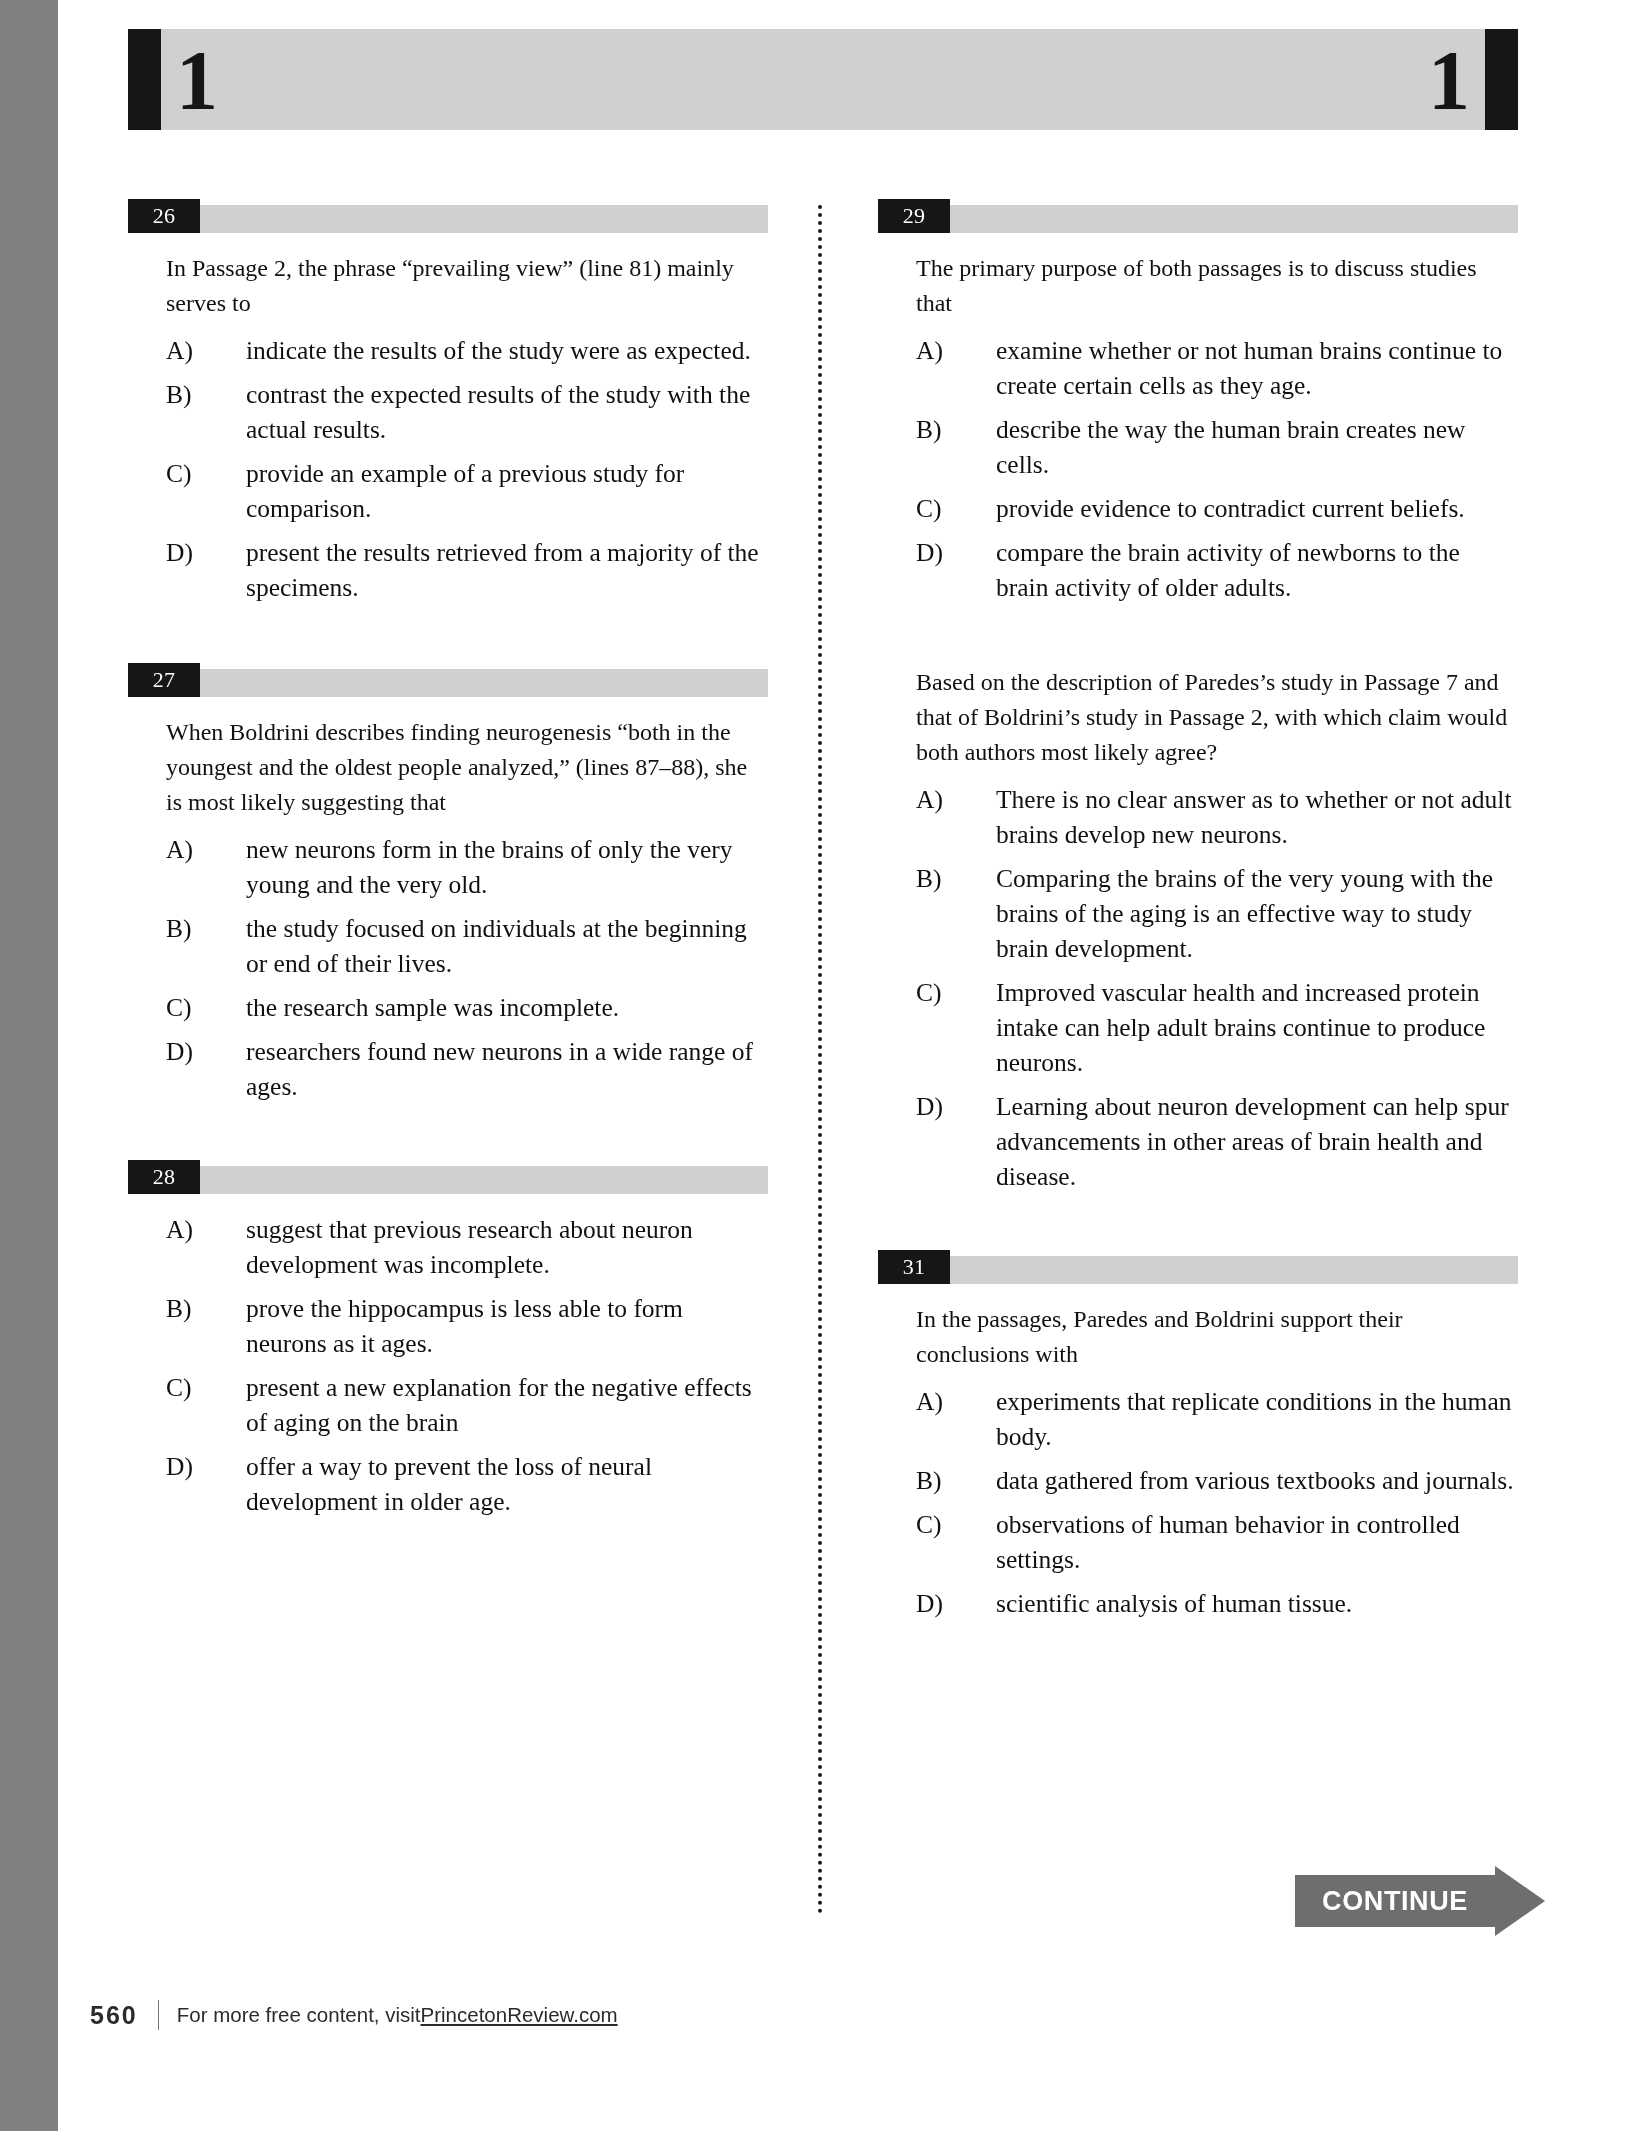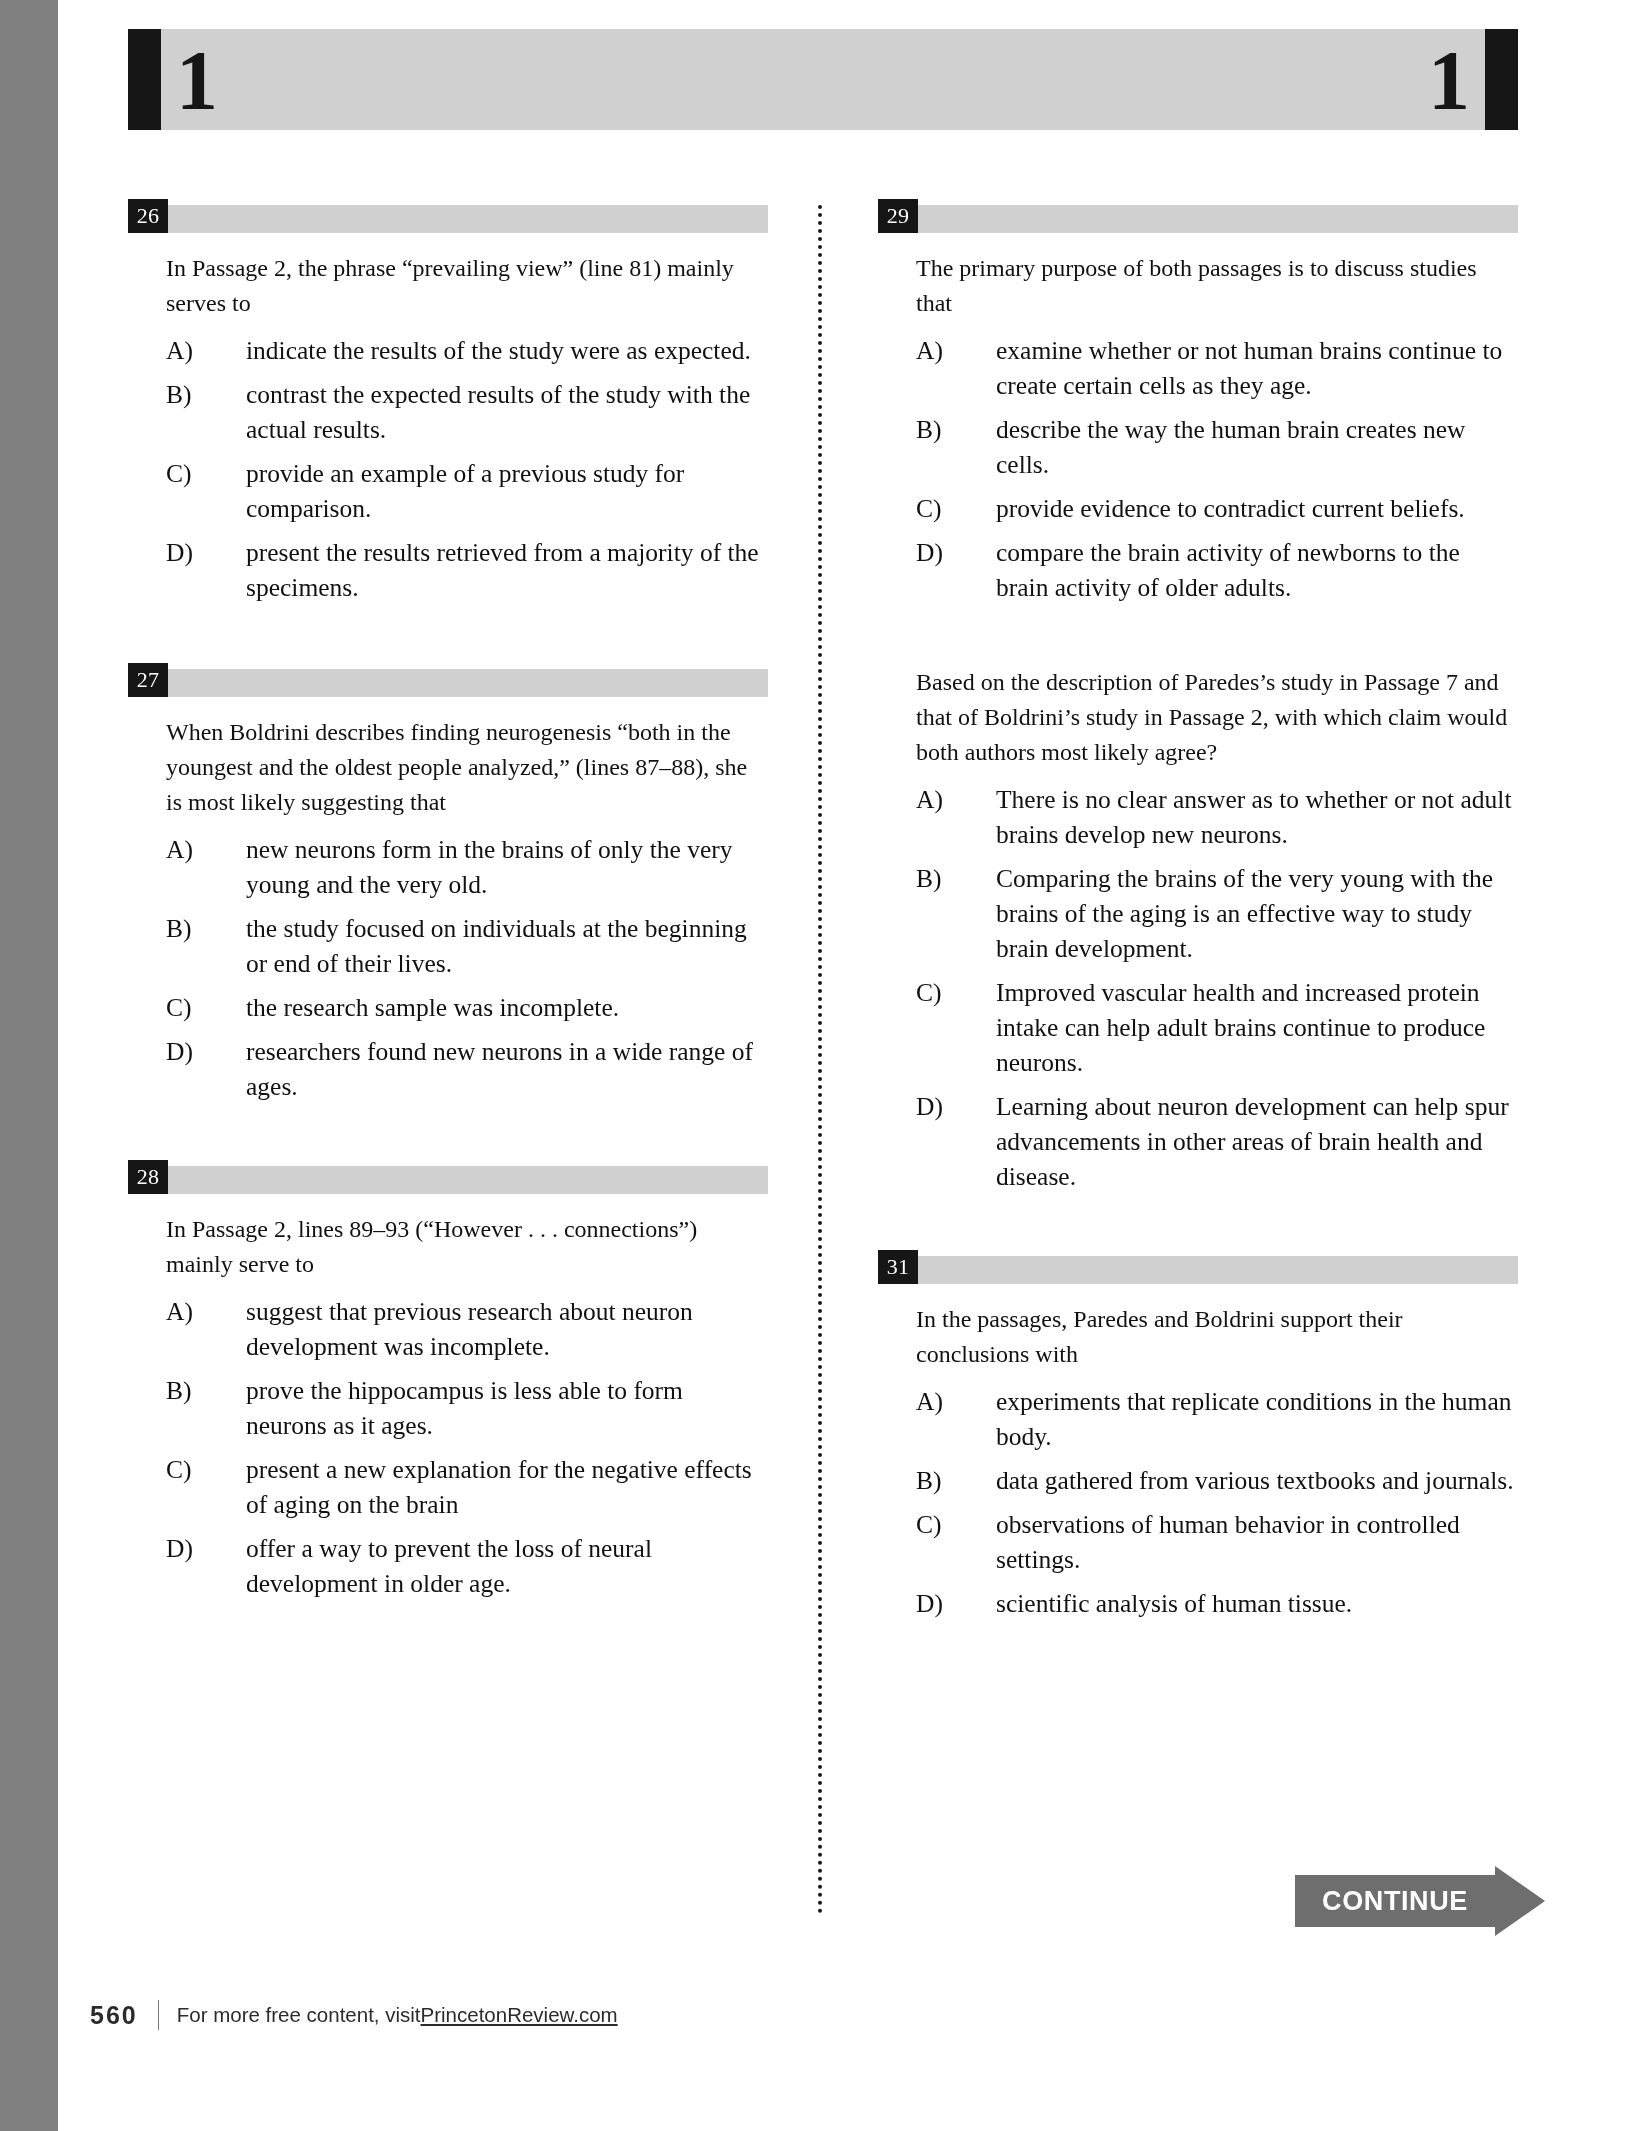--- a/index.html
+++ b/index.html
@@ -95,21 +95,21 @@
     height: 28px;
     background: #d0d0d0;
     margin-bottom: 18px;
   }
   .q-num {
     position: absolute;
     left: 0;
     top: -6px;
     min-width: 26px;
     height: 34px;
-    padding: 0 7px;
+    padding: 0 23px;
     background: #161616;
     color: #ffffff;
     font-family: "Liberation Serif", "DejaVu Serif", serif;
     font-size: 22px;
     line-height: 34px;
     text-align: center;
     letter-spacing: 0.3px;
   }
   .q-stem {
     padding-left: 38px;
@@ -274,21 +274,20 @@
             <div class="choice">
               <span class="lab">D)</span>
               <span class="txt">researchers found new neurons in a wide range of ages.</span>
             </div>
           </div>
         </div>
         <div class="q-block" style="margin-bottom: 56px;">
           <div class="q-head">
             <div class="q-num">28</div>
           </div>
-          <div class="q-stem">In Passage 2, lines 89–93 (“However . . . connections”) mainly serve to</div>
           <div class="choices">
             <div class="choice">
               <span class="lab">A)</span>
               <span class="txt">suggest that previous research about neuron development was incomplete.</span>
             </div>
             <div class="choice">
               <span class="lab">B)</span>
               <span class="txt">prove the hippocampus is less able to form neurons as it ages.</span>
             </div>
             <div class="choice">

